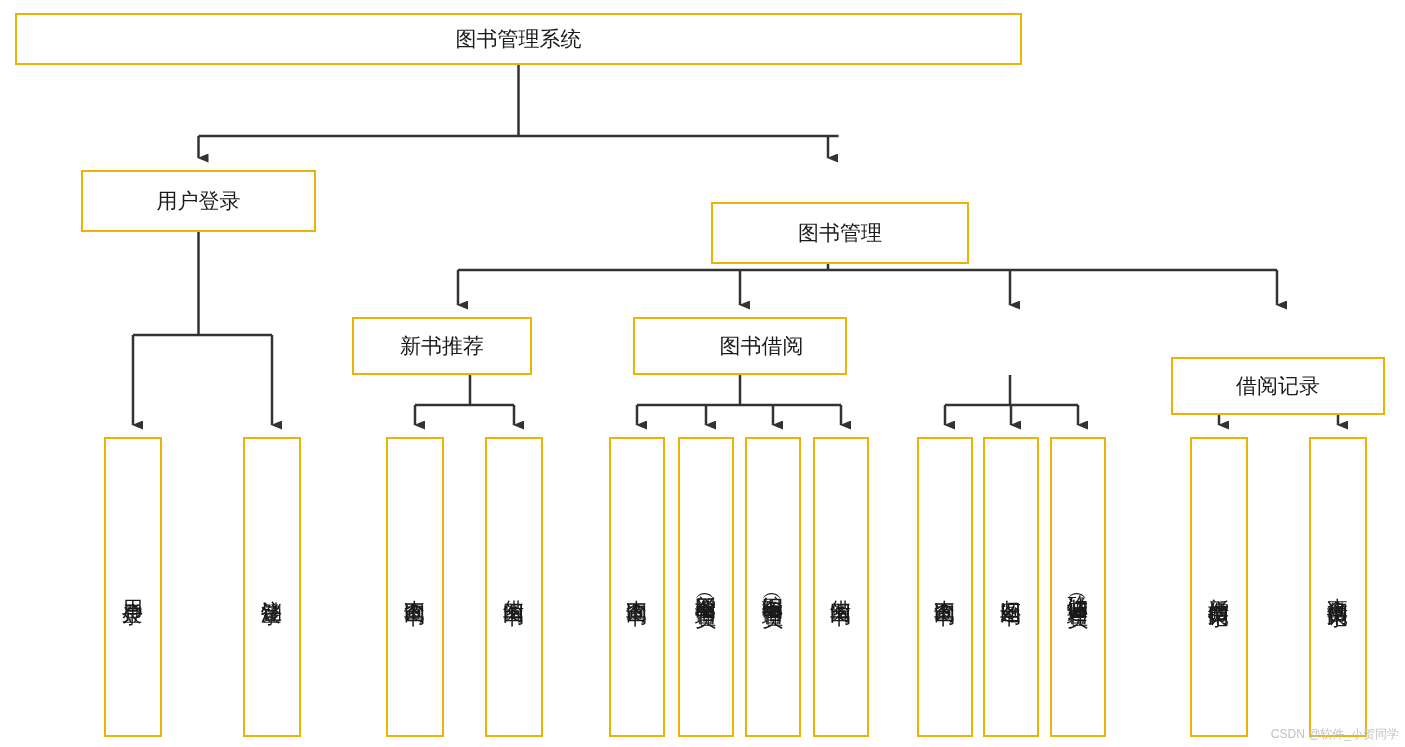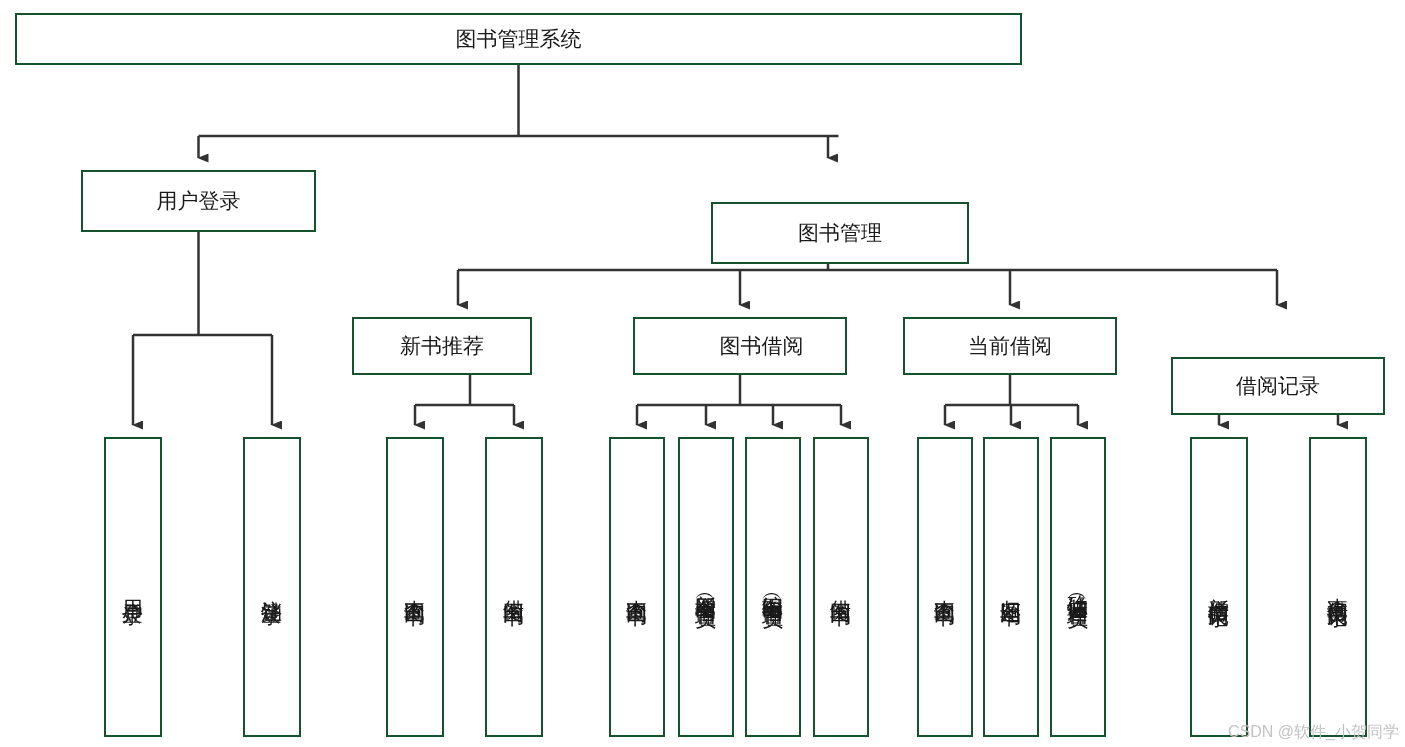--- a/index.html
+++ b/index.html
@@ -20,21 +20,21 @@
   #edge-layer {
     position: absolute;
     left: 0;
     top: 0;
     width: 1405px;
     height: 747px;
   }
   .node {
     position: absolute;
     box-sizing: border-box;
-    border: 2px solid #14532d;
+    border: 2px solid #eab308;
     background: #ffffff;
     display: flex;
     align-items: center;
     justify-content: center;
     z-index: 2;
   }
   .node-label {
     color: #1a1a1a;
     line-height: 1.18;
     text-align: center;
@@ -52,21 +52,21 @@
     writing-mode: vertical-rl;
     text-orientation: upright;
     font-size: 21px;
     letter-spacing: 2px;
     line-height: 1;
   }
   #watermark {
     position: absolute;
     right: 6px;
     bottom: 4px;
-    font-size: 16px;
+    font-size: 12px;
     color: #c2c2c2;
     z-index: 5;
     white-space: nowrap;
   }
 </style>
 </head>
 <body>
 
 <div id="diagram-root">
 
@@ -145,23 +145,20 @@
   </div>
 
   <div class="node horizontal" style="left:352px;top:317px;width:180px;height:58px;align-items:center;">
     <span class="node-label">新书推荐</span>
   </div>
 
   <div class="node horizontal" style="left:633px;top:317px;width:214px;height:58px;padding-left:43px;">
     <span class="node-label">图书借阅</span>
   </div>
 
-  <div class="node horizontal" style="left:903px;top:317px;width:214px;height:58px;">
-    <span class="node-label">当前借阅</span>
-  </div>
 
   <div class="node horizontal" style="left:1171px;top:317px;width:214px;height:58px;margin-top:40px;">
     <span class="node-label">借阅记录</span>
   </div>
 
   <div class="node vertical" style="left:104px;top:437px;width:58px;height:300px;">
     <span class="node-label">用户登录</span>
   </div>
 
   <div class="node vertical" style="left:243px;top:437px;width:58px;height:300px;">

